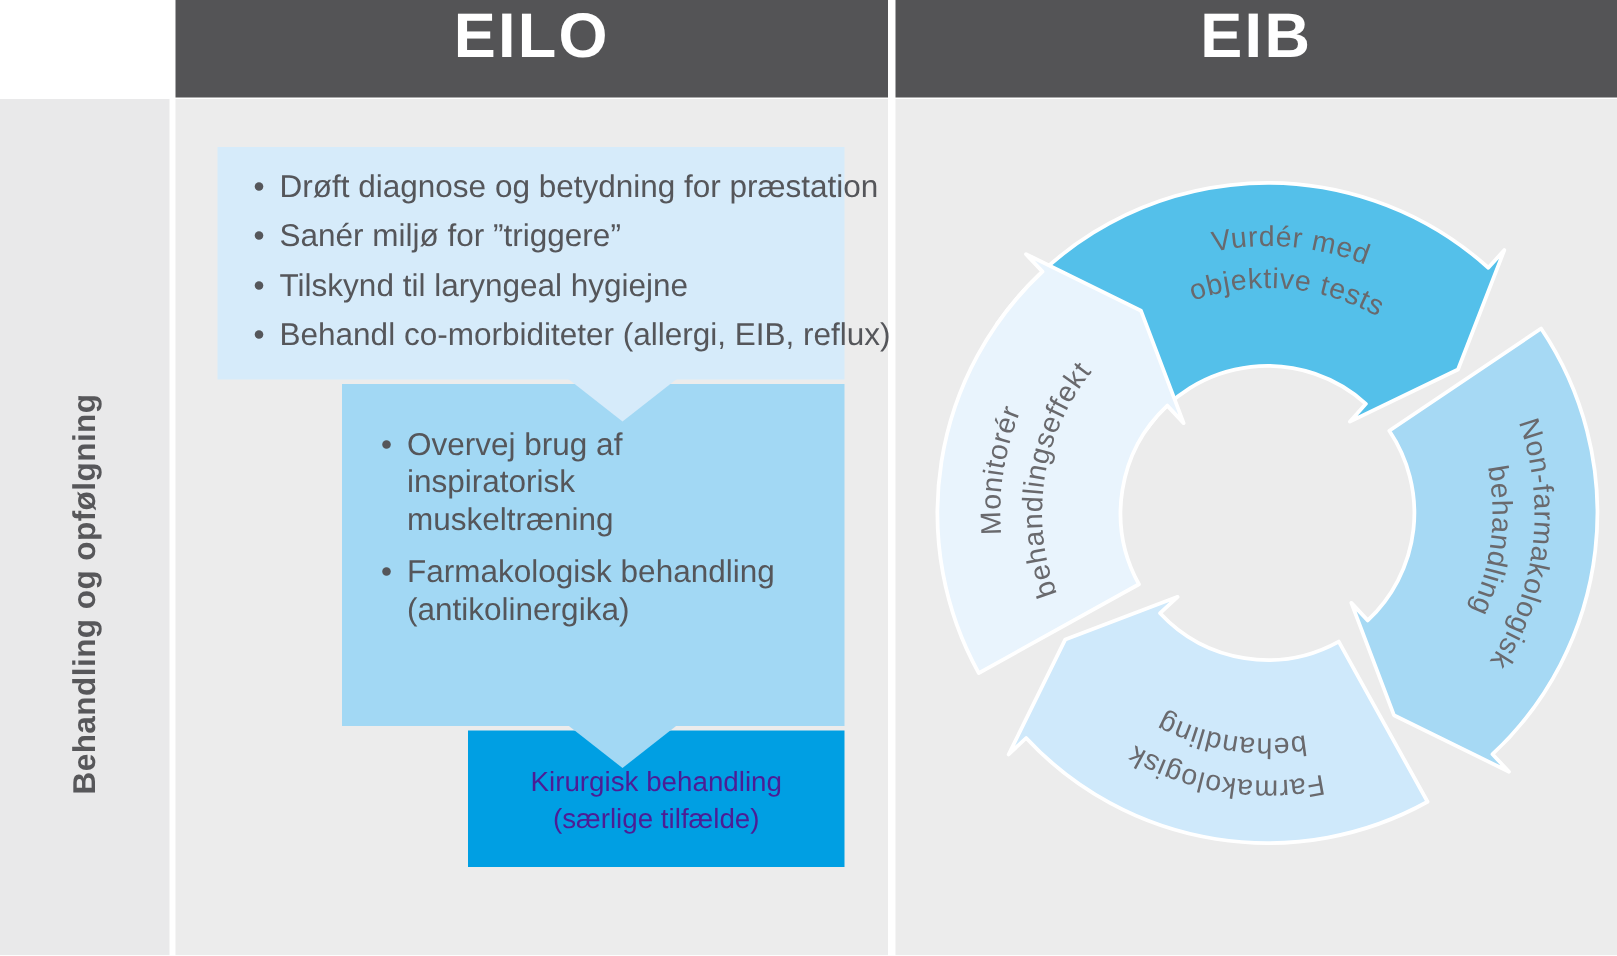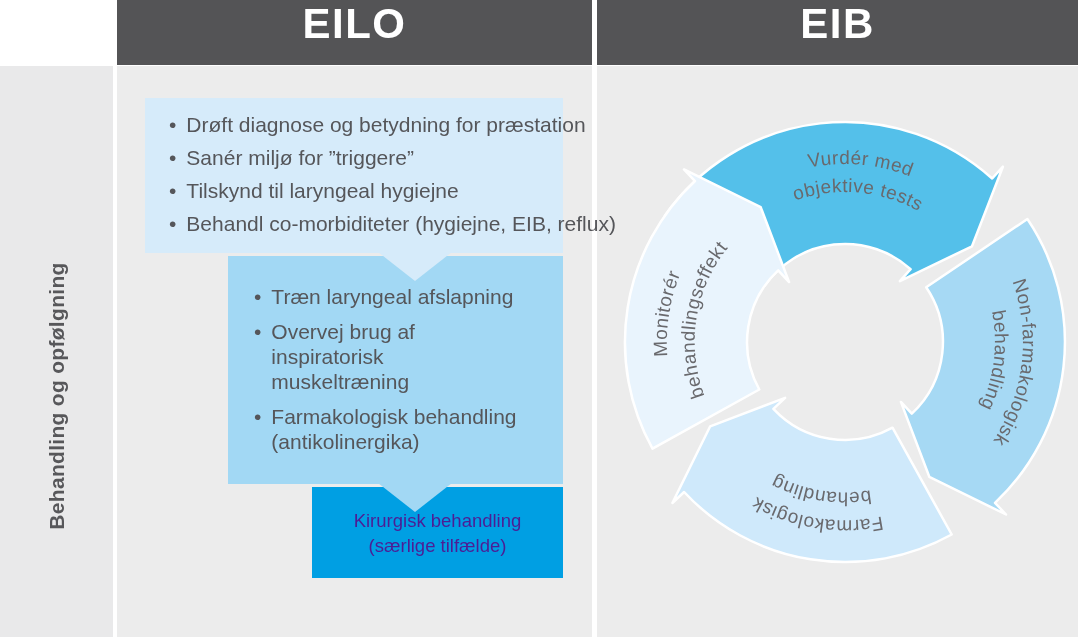--- a/index.html
+++ b/index.html
@@ -78,31 +78,28 @@
       <li class="bullet-item">
           <span>Drøft diagnose og betydning for præstation</span>
         </li>
       <li class="bullet-item">
           <span>Sanér miljø for ”triggere”</span>
         </li>
       <li class="bullet-item">
           <span>Tilskynd til laryngeal hygiejne</span>
         </li>
       <li class="bullet-item">
-          <span>Behandl co-morbiditeter (hygiejne, EIB, reflux)</span>
+          <span>Behandl co-morbiditeter (allergi, EIB, reflux)</span>
         </li>
     </ul>
   </div>
   <div class="tail tail1"></div>
 
   <div class="stepbox box2">
     <ul class="bullets">
-      <li class="bullet-item">
-          <span>Træn laryngeal afslapning</span>
-        </li>
       <li class="bullet-item">
           <span>Overvej brug af inspiratorisk muskeltræning</span>
         </li>
       <li class="bullet-item">
           <span>Farmakologisk behandling (antikolinergika)</span>
         </li>
     </ul>
   </div>
   <div class="tail tail2"></div>
 

